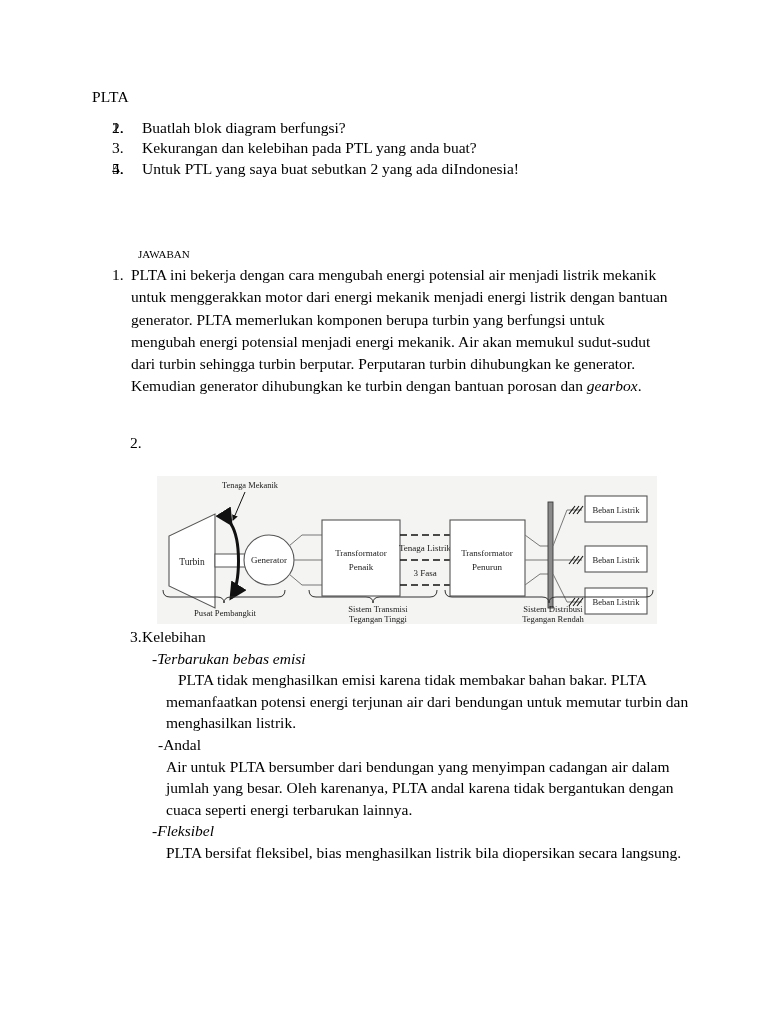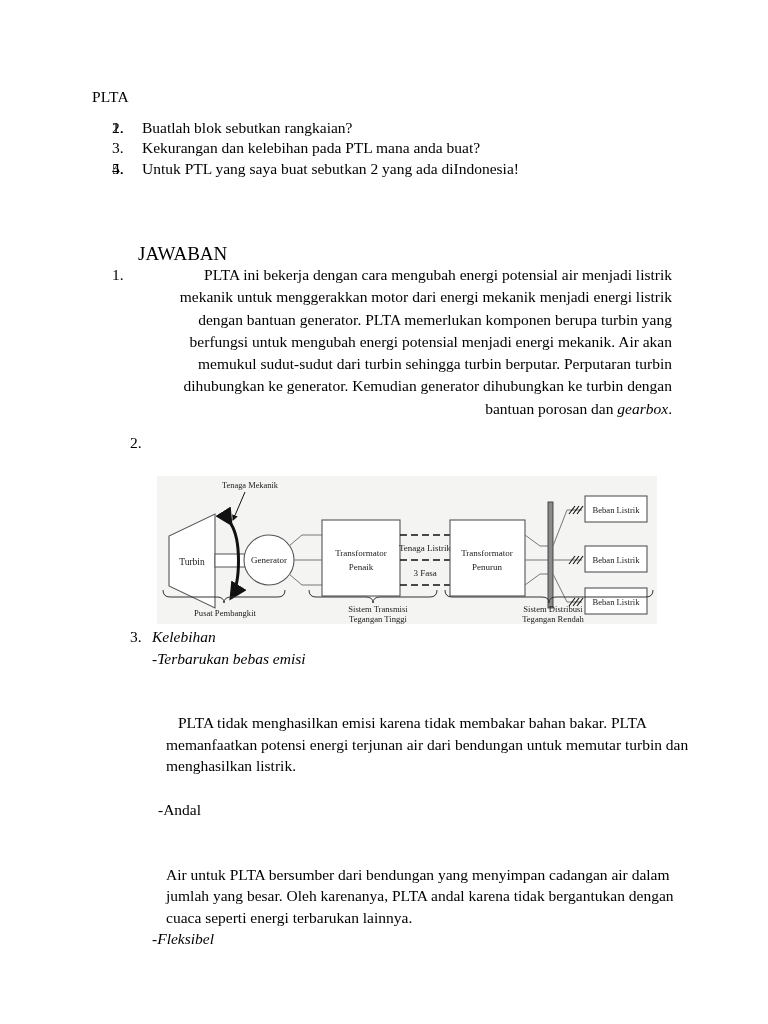--- a/index.html
+++ b/index.html
@@ -53,42 +53,42 @@
     left: 0;
     top: 0;
     width: 22px;
     text-align: left;
   }
 
   .jawaban-head {
     position: absolute;
     left: 138px;
     top: 244px;
-    font-size: 19px;
+    font-size: 11px;
     line-height: 20px;
   }
 
   .ans1 {
     position: absolute;
     left: 112px;
     top: 264px;
     width: 560px;
     font-size: 15.5px;
     line-height: 22.3px;
   }
   .ans1 .num {
     position: absolute;
     left: 0;
     top: 0;
     width: 26px;
   }
   .ans1 .body {
     display: block;
-    margin-left: 56px;
-    text-align: right;
+    margin-left: 19px;
+    text-align: left;
   }
   .ans1 .body i { font-style: italic; }
 
   .ans2-num {
     position: absolute;
     left: 130px;
     top: 433px;
     font-size: 15.5px;
     line-height: 20px;
   }
@@ -101,33 +101,31 @@
     font-size: 15.5px;
     line-height: 21.6px;
   }
   .ans3 .num {
     position: absolute;
     left: 0;
     top: 0;
     width: 22px;
   }
   .ans3 .head-label {
-    margin-left: 22px;
-    font-style: italic;
+    margin-left: 12px;
   }
   .sub-head {
     margin-left: 22px;
     display: block;
   }
   .sub-head.indent-a { margin-left: 22px; font-style: italic; }
-  .sub-head.indent-b { margin-left: 28px; margin-top: 22px; }
+  .sub-head.indent-b { margin-left: 28px; }
   .sub-body {
     display: block;
     margin-left: 36px;
-    margin-top: 43px;
   }
   .sub-body.hang { text-indent: 12px; }
 
   
   .diagram {
     position: absolute;
     left: 157px;
     top: 476px;
     width: 500px;
     height: 148px;
@@ -150,25 +148,25 @@
 <div class="page">
 
   <div class="doc-title">PLTA</div>
 
   <ul class="qlist">
     <li>
       <span class="num">1.</span>
     </li>
     <li>
       <span class="num">2.</span>
-      <span>Buatlah blok sebutkan rangkaian?</span>
+      <span>Buatlah blok diagram berfungsi?</span>
     </li>
     <li>
       <span class="num">3.</span>
-      <span>Kekurangan dan kelebihan pada PTL mana anda buat?</span>
+      <span>Kekurangan dan kelebihan pada PTL yang anda buat?</span>
     </li>
     <li>
       <span class="num">4.</span>
     </li>
     <li>
       <span class="num">5.</span>
       <span>Untuk PTL yang saya buat sebutkan 2 yang ada diIndonesia!</span>
     </li>
   </ul>
 
@@ -272,15 +270,16 @@
     <span class="num">3.</span>
     <span class="head-label">Kelebihan</span>
 
     <span class="sub-head indent-a">-Terbarukan bebas emisi</span>
     <span class="sub-body hang">PLTA tidak menghasilkan emisi karena tidak membakar bahan bakar. PLTA memanfaatkan potensi energi terjunan air dari bendungan untuk memutar turbin dan menghasilkan listrik.</span>
 
     <span class="sub-head indent-b">-Andal</span>
     <span class="sub-body">Air untuk PLTA bersumber dari bendungan yang menyimpan cadangan air dalam jumlah yang besar. Oleh karenanya, PLTA andal karena tidak bergantukan dengan cuaca seperti energi terbarukan lainnya.</span>
 
     <span class="sub-head indent-a">-Fleksibel</span>
+    <span class="sub-body">PLTA bersifat fleksibel, bias menghasilkan listrik bila diopersikan secara langsung.</span>
   </div>
 
 </div>
 
 </body></html>

